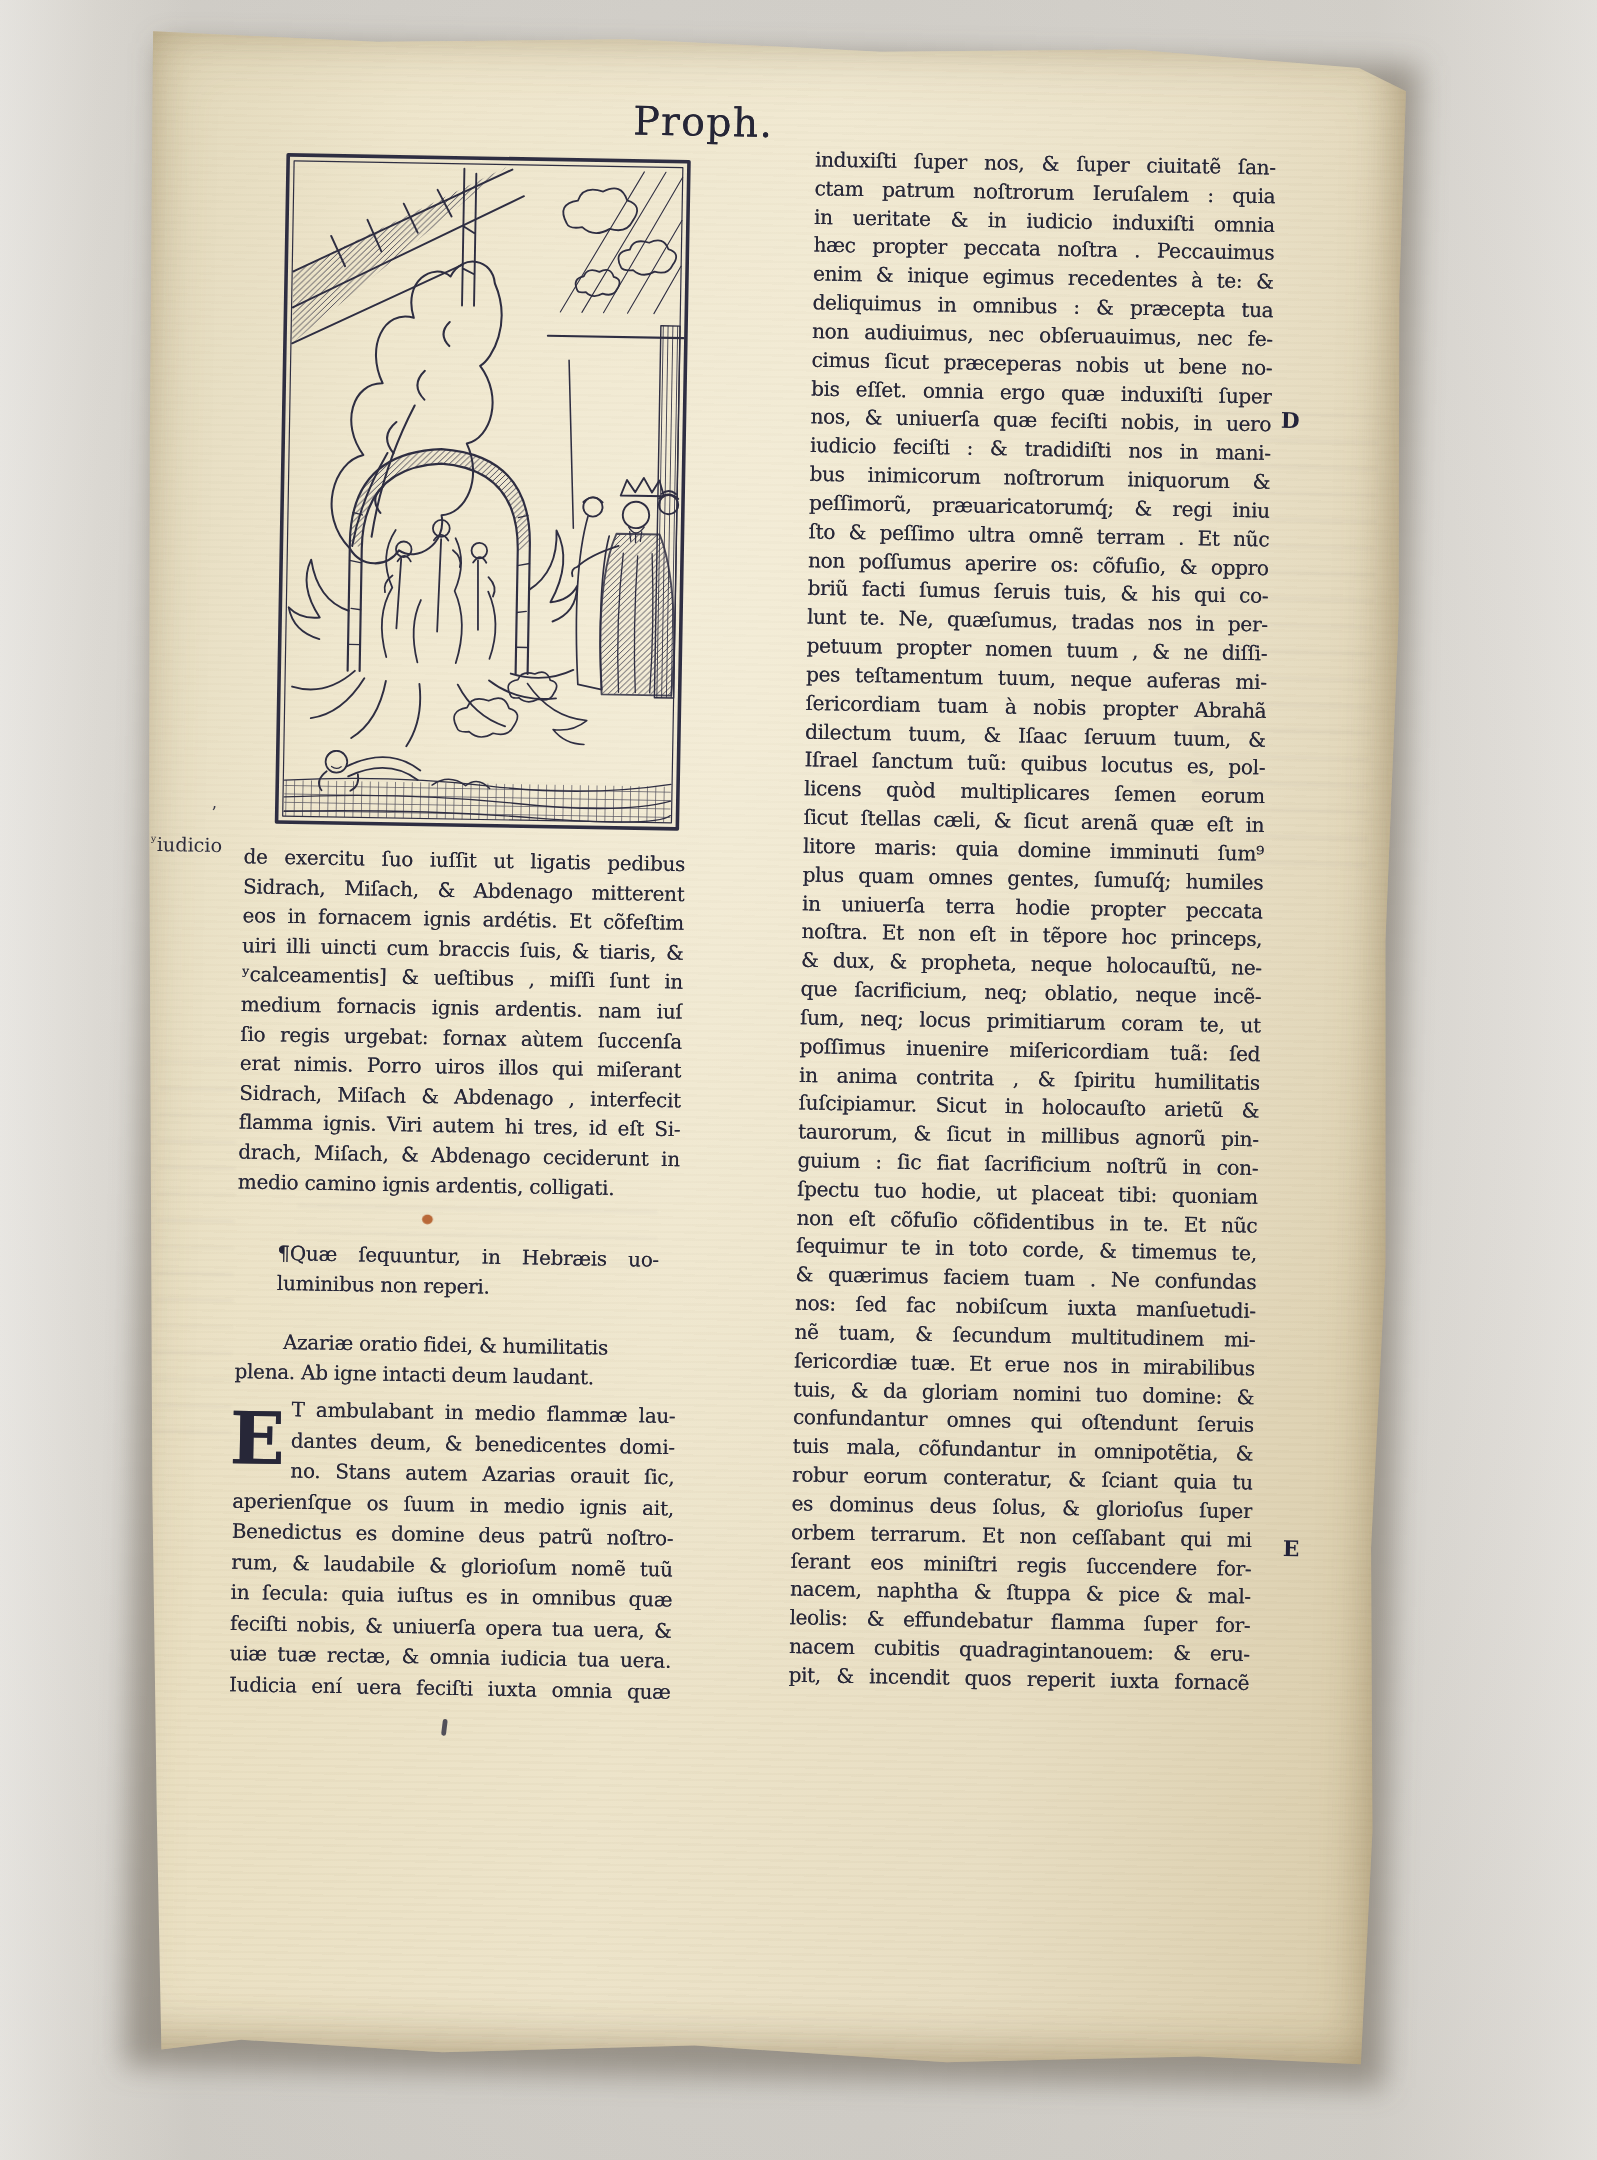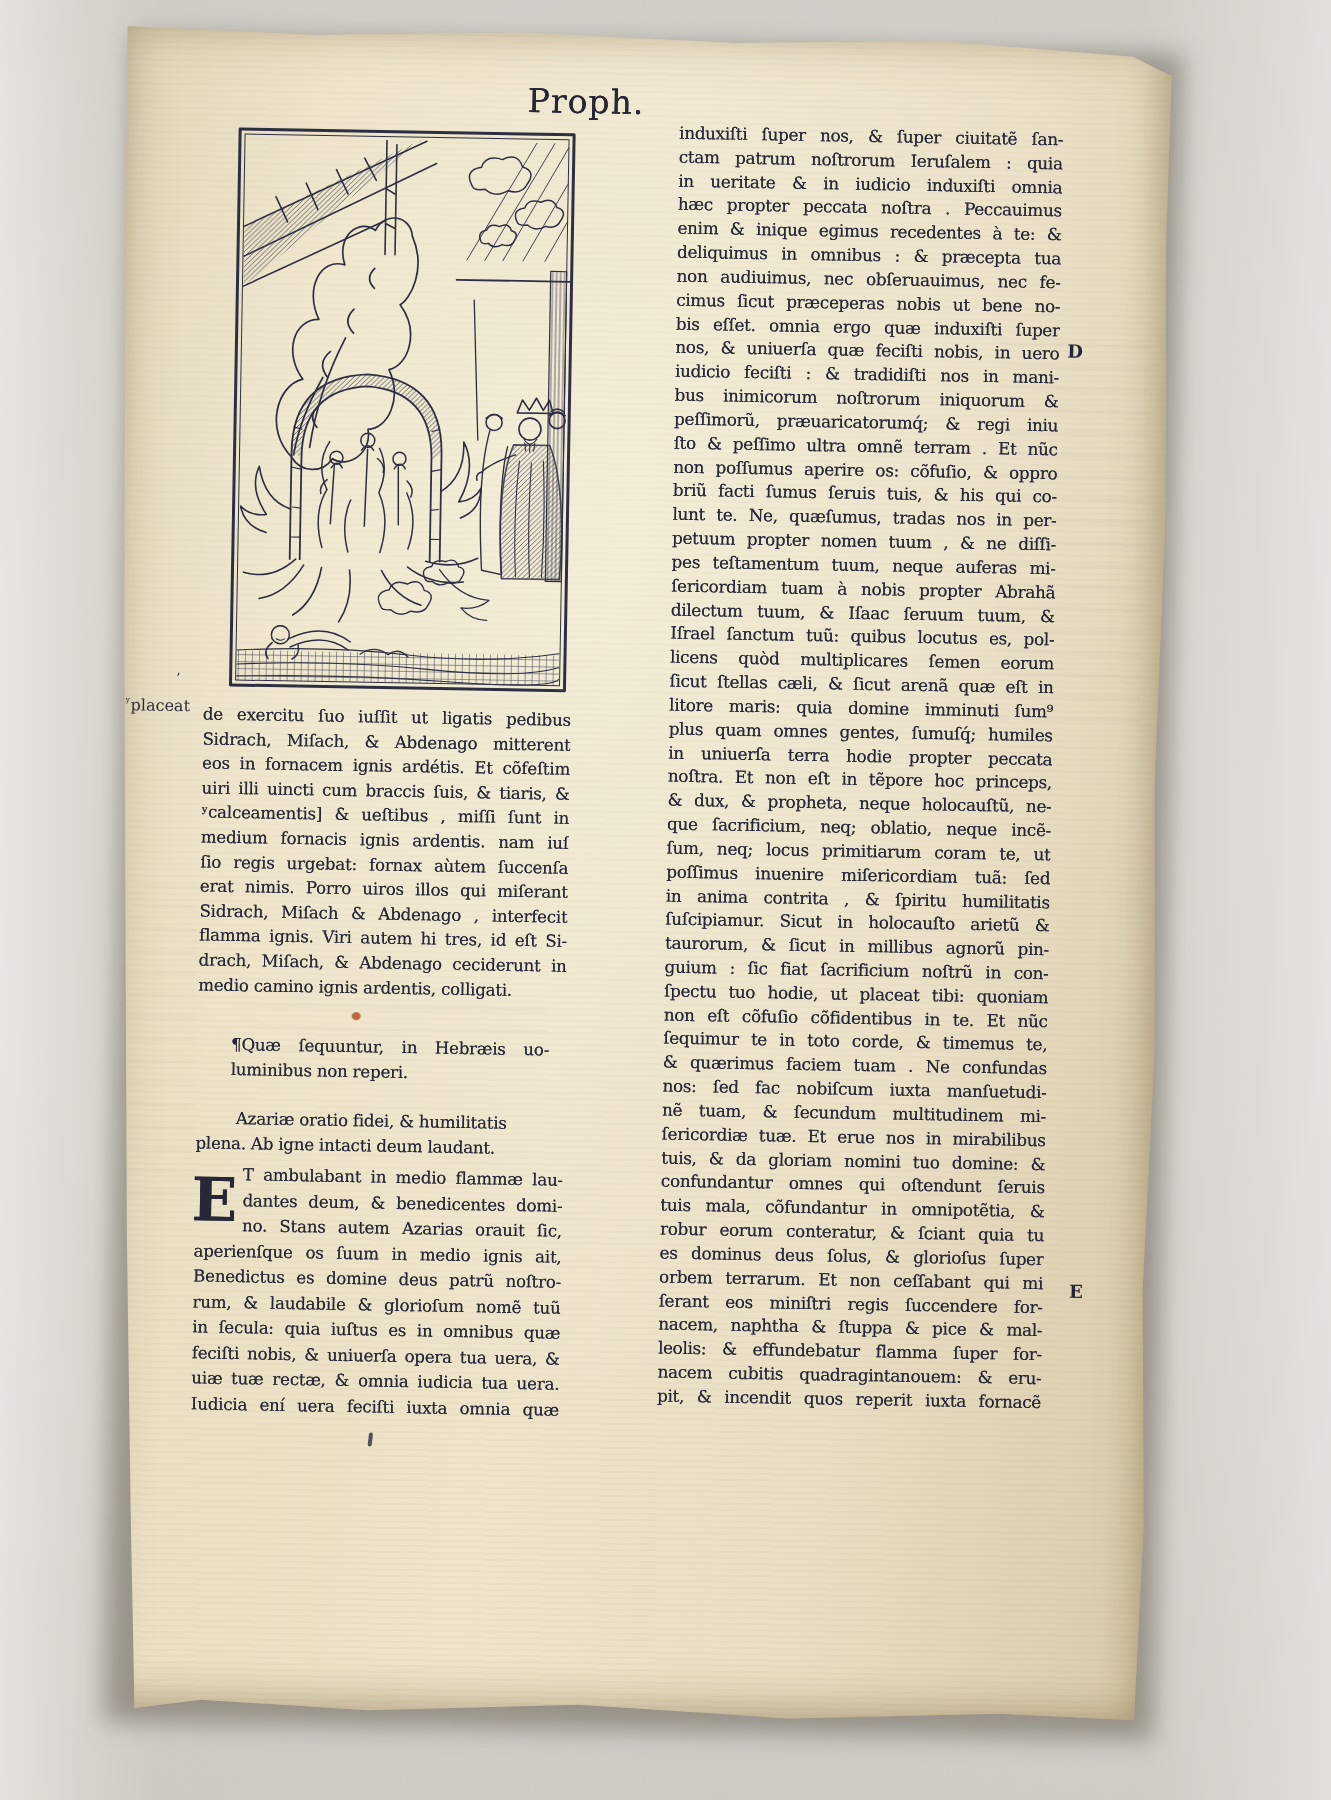--- a/index.html
+++ b/index.html
@@ -266,21 +266,21 @@
       <div class="line">es dominus deus ſolus, &amp; glorioſus ſuper</div>
       <div class="line">orbem terrarum. Et non ceſſabant qui mi</div>
       <div class="line">ſerant eos miniſtri regis ſuccendere for-</div>
       <div class="line">nacem, naphtha &amp; ſtuppa &amp; pice &amp; mal-</div>
       <div class="line">leolis: &amp; effundebatur flamma ſuper for-</div>
       <div class="line">nacem cubitis quadragintanouem: &amp; eru-</div>
       <div class="line">pit, &amp; incendit quos reperit iuxta fornacẽ</div>
     </div>
 
   <div class="mnote">
-    <span class="sig">ʸ</span><span>placeat</span>
+    <span class="sig">ʸ</span><span>iudicio</span>
   </div>
 
   <div class="mletter mD">D</div>
   <div class="mletter mE">E</div>
   <div class="tickmark">ʼ</div>
 
   <div class="fleck"></div>
   <div class="stray"></div>
   <div class="smudge sm1"></div>
   <div class="smudge sm2"></div>

